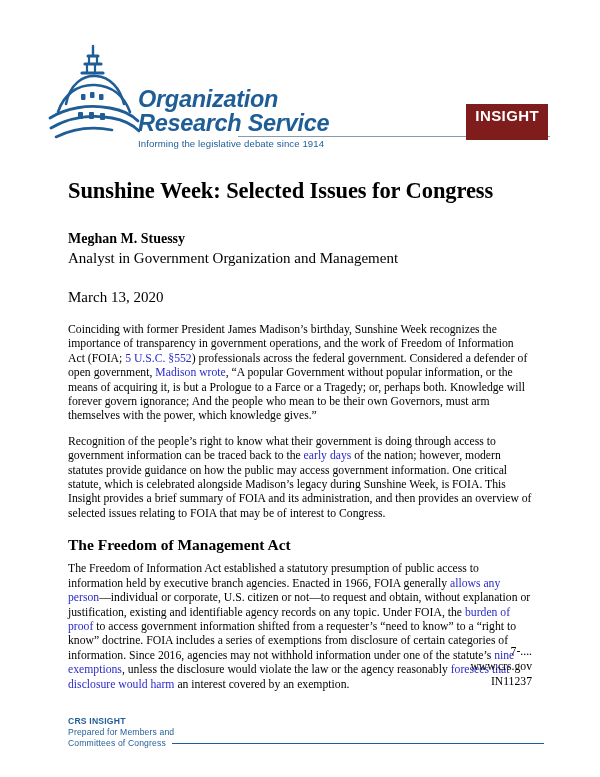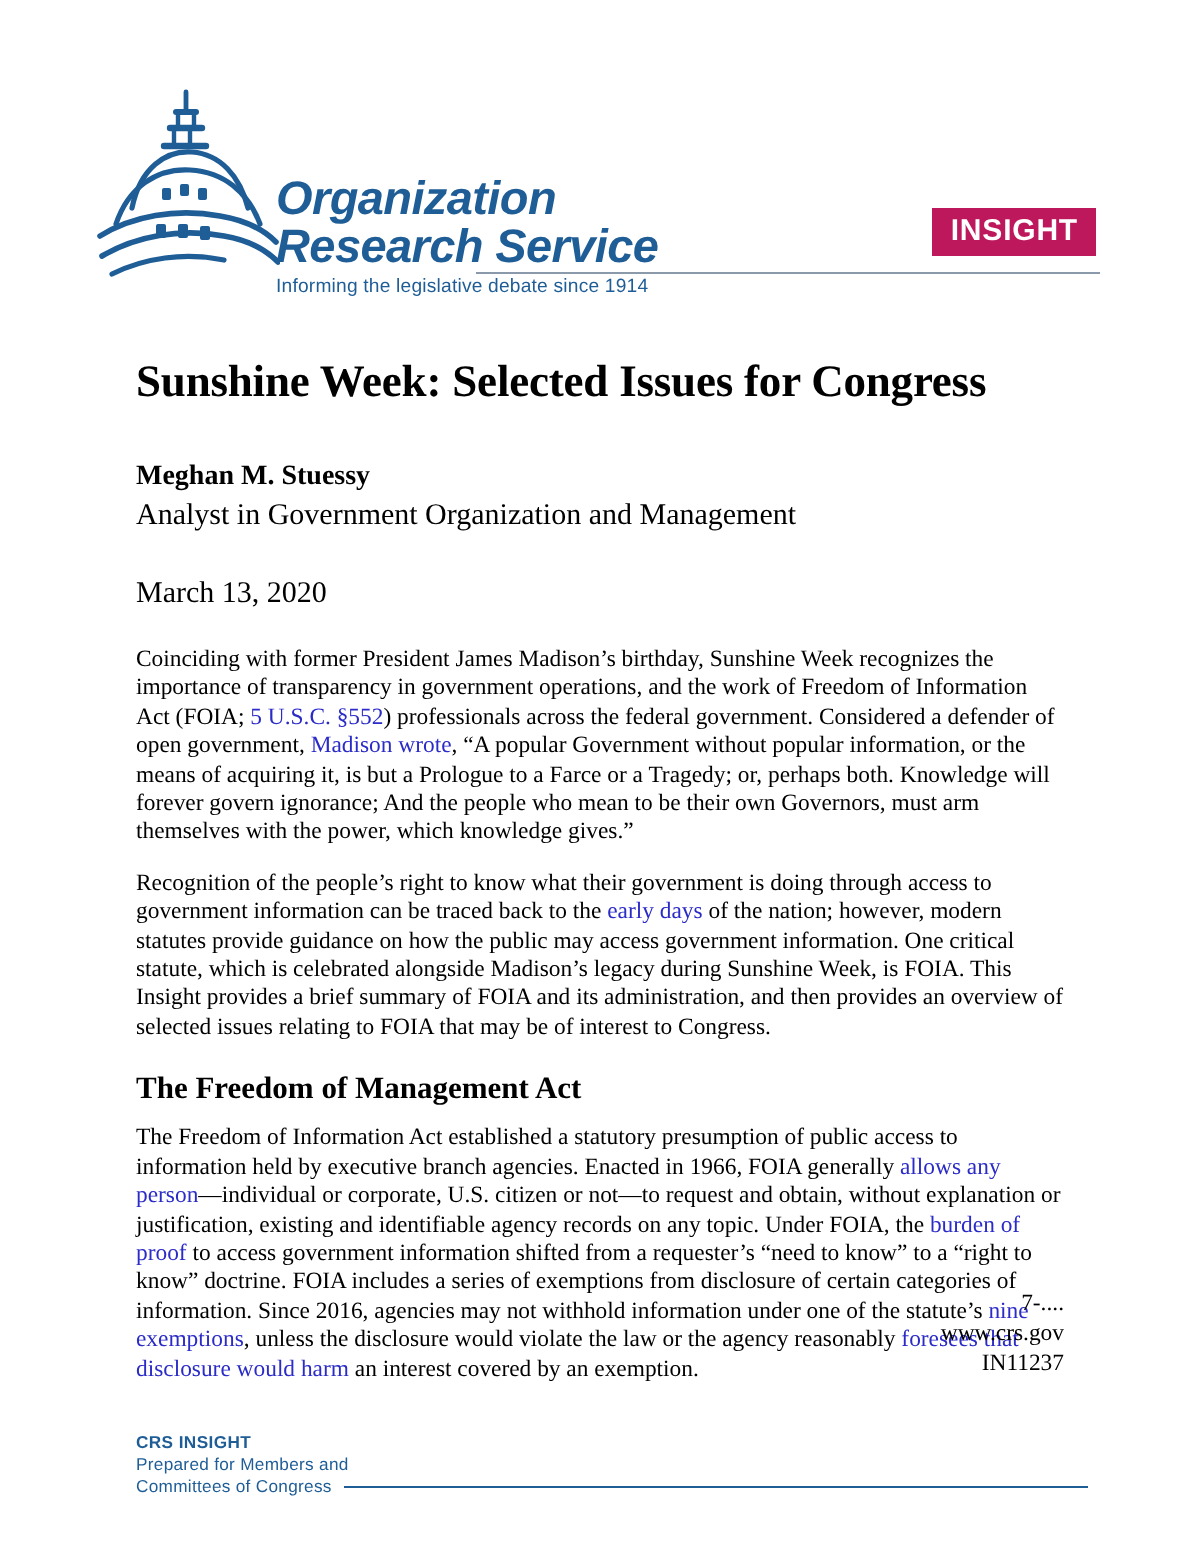--- a/index.html
+++ b/index.html
@@ -67,27 +67,27 @@
     left: 190px;
     top: 96px;
     width: 312px;
     height: 1px;
     background: #8a9aab;
   }
   .insight-badge {
     position: absolute;
     right: 4px;
     top: 64px;
-    background: #be185d;
+    background: #7f1d1d;
     color: #ffffff;
     font-family: "Liberation Sans", "DejaVu Sans", sans-serif;
     font-weight: bold;
     font-size: 15px;
     letter-spacing: 0.4px;
-    padding: 3px 9px 4px 9px;
+    padding: 3px 9px 16px 9px;
     line-height: 17px;
   }
 
   
   .content {
     position: absolute;
     left: 68px;
     top: 178px;
     width: 464px;
   }

